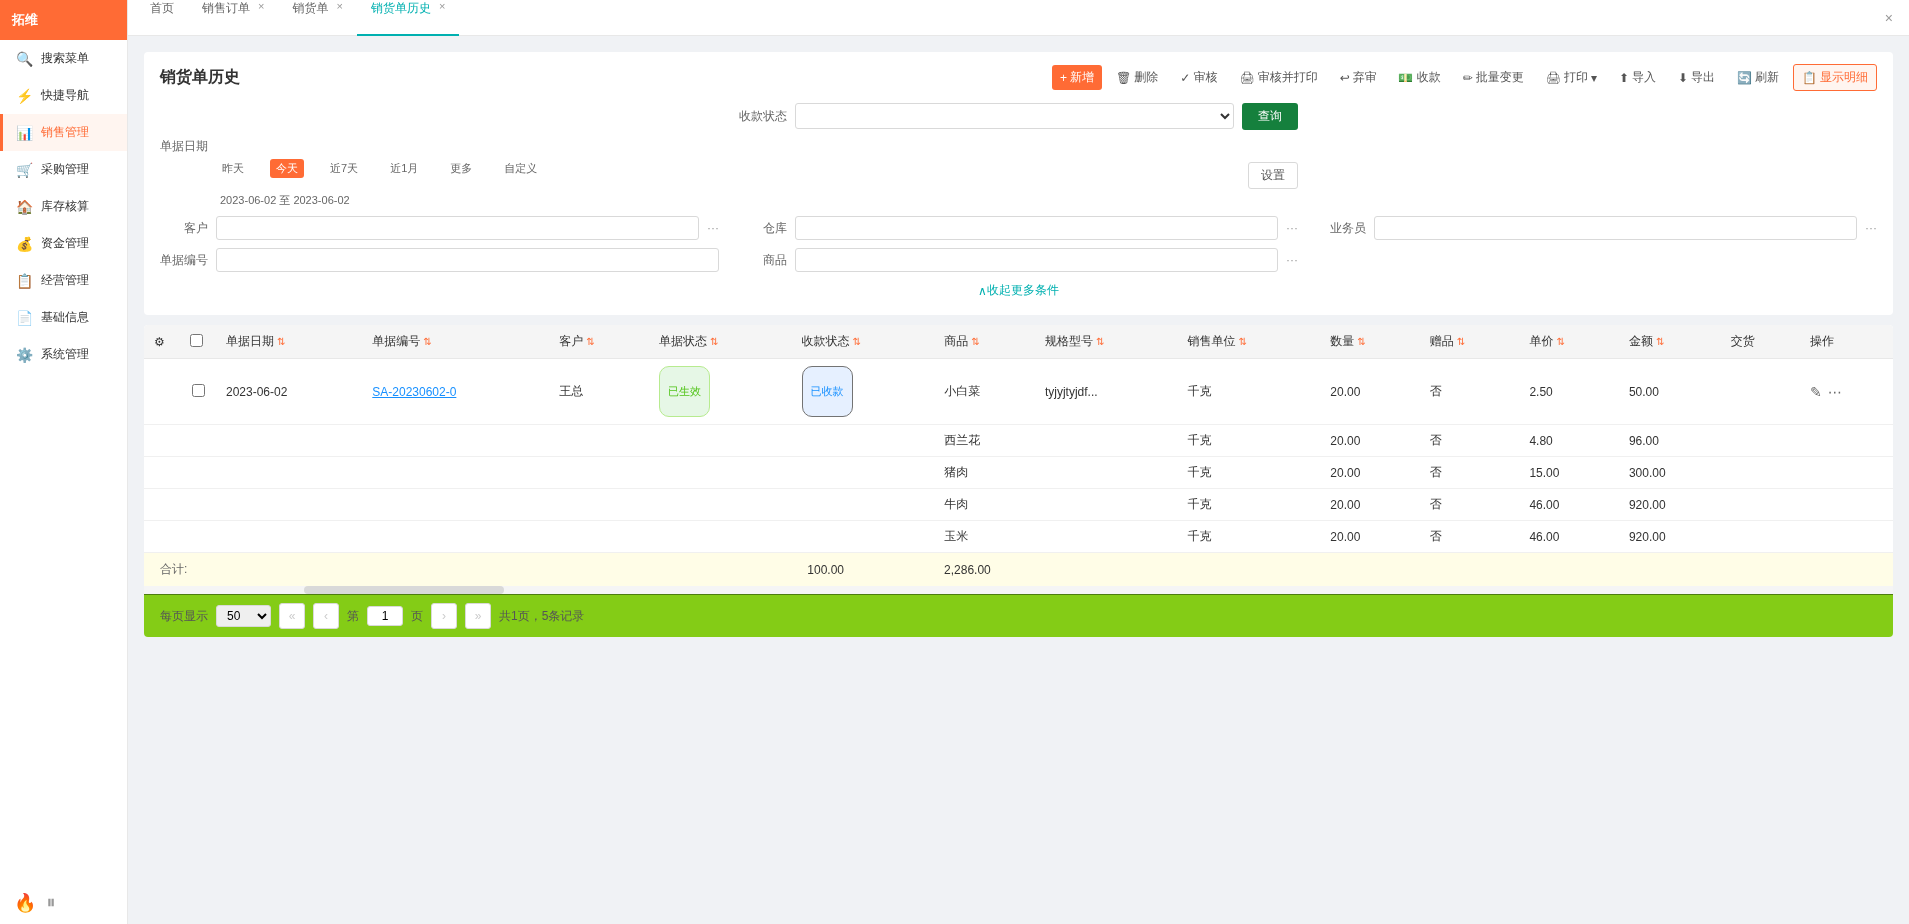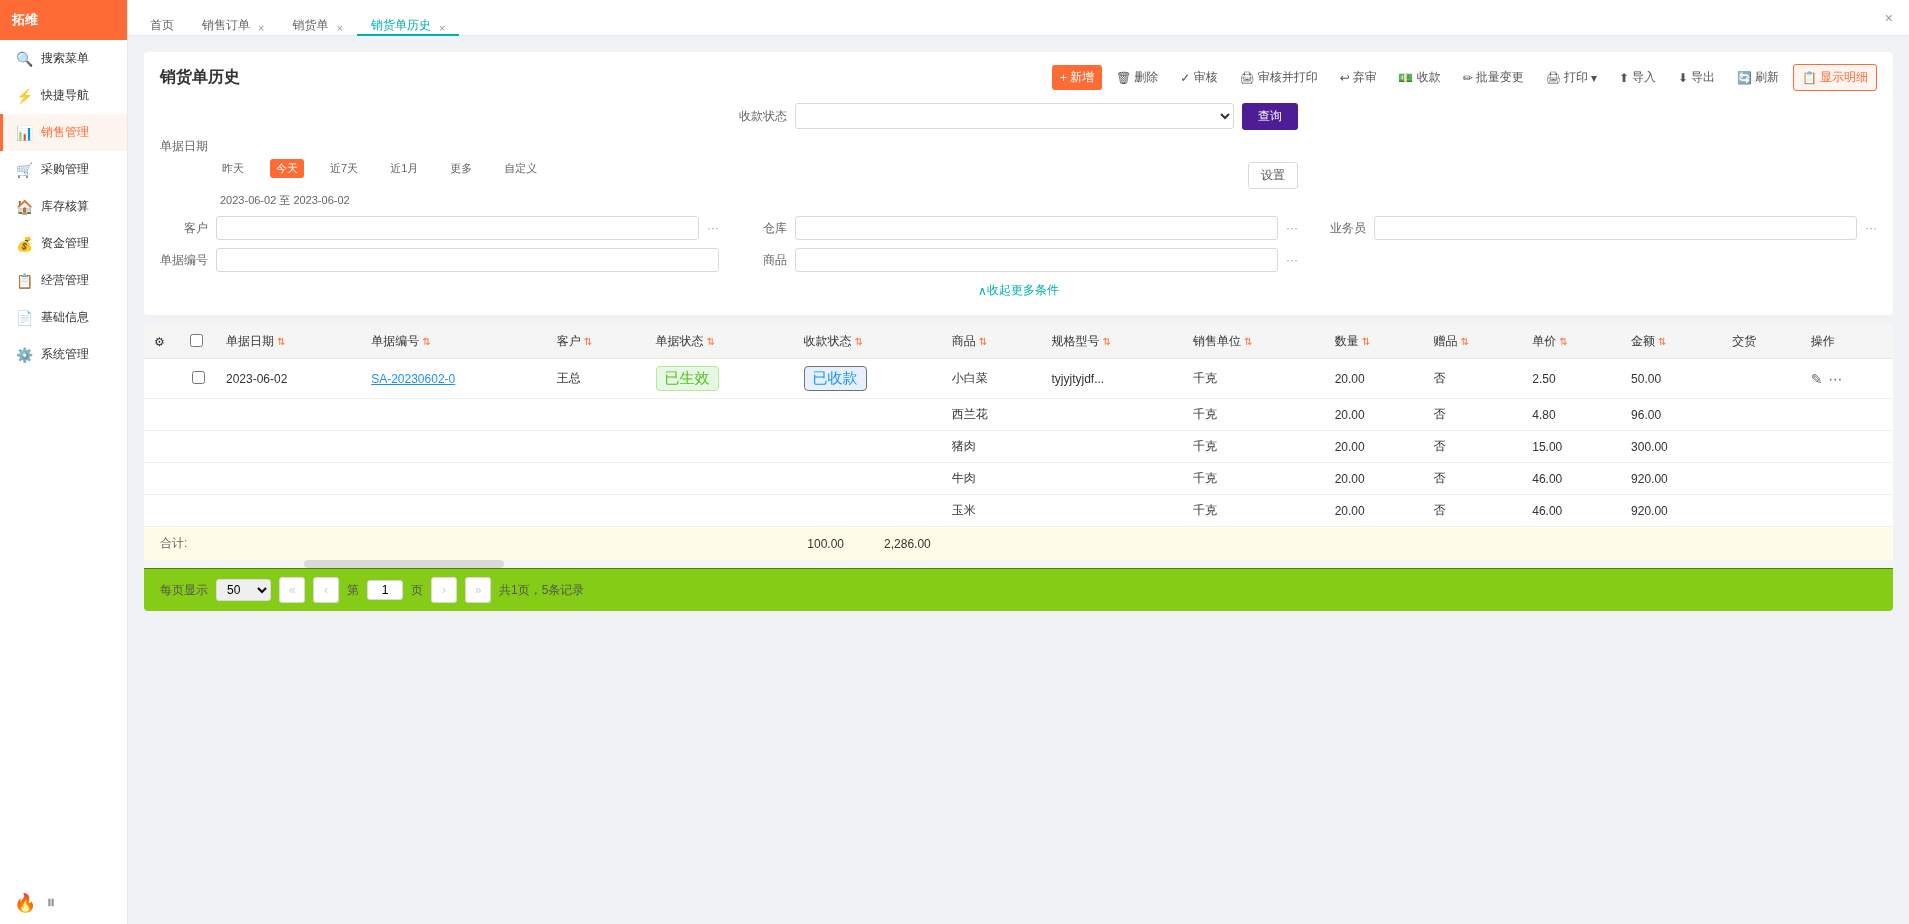--- a/index.html
+++ b/index.html
@@ -61,21 +61,21 @@
       display: flex;
       align-items: center;
       height: 36px;
       padding: 0 8px;
       flex-shrink: 0;
     }
     .tab-item {
       padding: 0 14px;
       height: 36px;
       display: flex;
-      align-items: flex-end;
+      align-items: flex-start;
       font-size: 12px;
       color: #666;
       cursor: pointer;
       border-bottom: 2px solid transparent;
       white-space: nowrap;
       gap: 6px;
     }
     .tab-item.active { color: #00b0b0; border-bottom-color: #00b0b0; font-weight: 500; }
     .tab-close { color: #999; font-size: 11px; margin-left: 2px; }
     .tab-bar-right { margin-left: auto; font-size: 14px; color: #999; cursor: pointer; padding: 0 8px; }
@@ -192,21 +192,21 @@
       display: flex;
       align-items: center;
       justify-content: center;
       color: #00b0b0;
       cursor: pointer;
       font-size: 12px;
       padding: 4px;
       margin-top: 6px;
     }
     .btn-query {
-      background: #4c1d95;
+      background: #15803d;
       color: #fff;
       border: none;
       padding: 5px 16px;
       border-radius: 3px;
       cursor: pointer;
       font-size: 12px;
     }
     .btn-setting {
       background: #fff;
       color: #555;
@@ -248,23 +248,23 @@
     .data-table td {
       padding: 7px 10px;
       border-bottom: 1px solid #f0f0f0;
       color: #333;
     }
     .data-table tr:last-child td { border-bottom: none; }
     .th-sort { display: flex; align-items: center; gap: 3px; cursor: pointer; }
     .sort-icon { color: #ff6b35; font-size: 10px; }
     .badge {
       display: inline-block;
-      padding: 2px 8px;
-      border-radius: 4px;
-      font-size: 15px;
+      padding: 17px 8px;
+      border-radius: 10px;
+      font-size: 11px;
     }
     .badge-green { background: #e6f7e6; color: #52c41a; border: 1px solid #b7eb8f; }
     .badge-blue { background: #e6f0ff; color: #1890ff; border: 1px solid #737373; }
     .link-text { color: #1890ff; cursor: pointer; text-decoration: underline; }
     .table-actions { display: flex; gap: 6px; }
     .action-icon { cursor: pointer; color: #666; font-size: 14px; }
     .settings-col { width: 36px; text-align: center; }
     .checkbox-col { width: 36px; text-align: center; }
 
     
@@ -771,21 +771,21 @@
         
       </td>
     </tr>
           </tbody>
       </table>
 
       <div class="table-footer">
         <span class="footer-label">合计:</span>
         <div class="footer-values">
           <span style="margin-left:600px">100.00</span>
-          <span style="">2,286.00</span>
+          <span style="margin-left:60px">2,286.00</span>
         </div>
       </div>
 
       <div class="scrollbar-area">
         <div class="scrollbar-thumb"></div>
       </div>
 
       <div class="pagination-bar">
         <span>每页显示</span>
         <select class="per-page-select">

